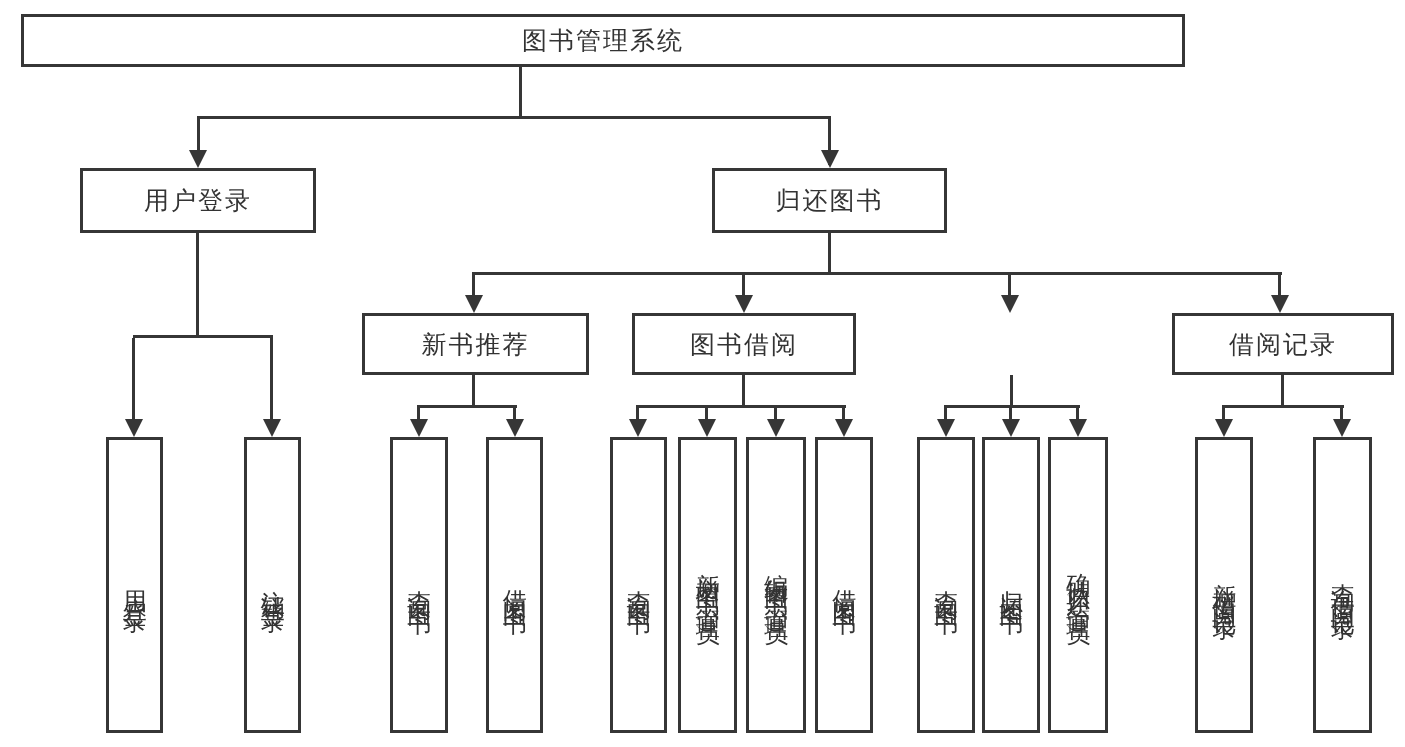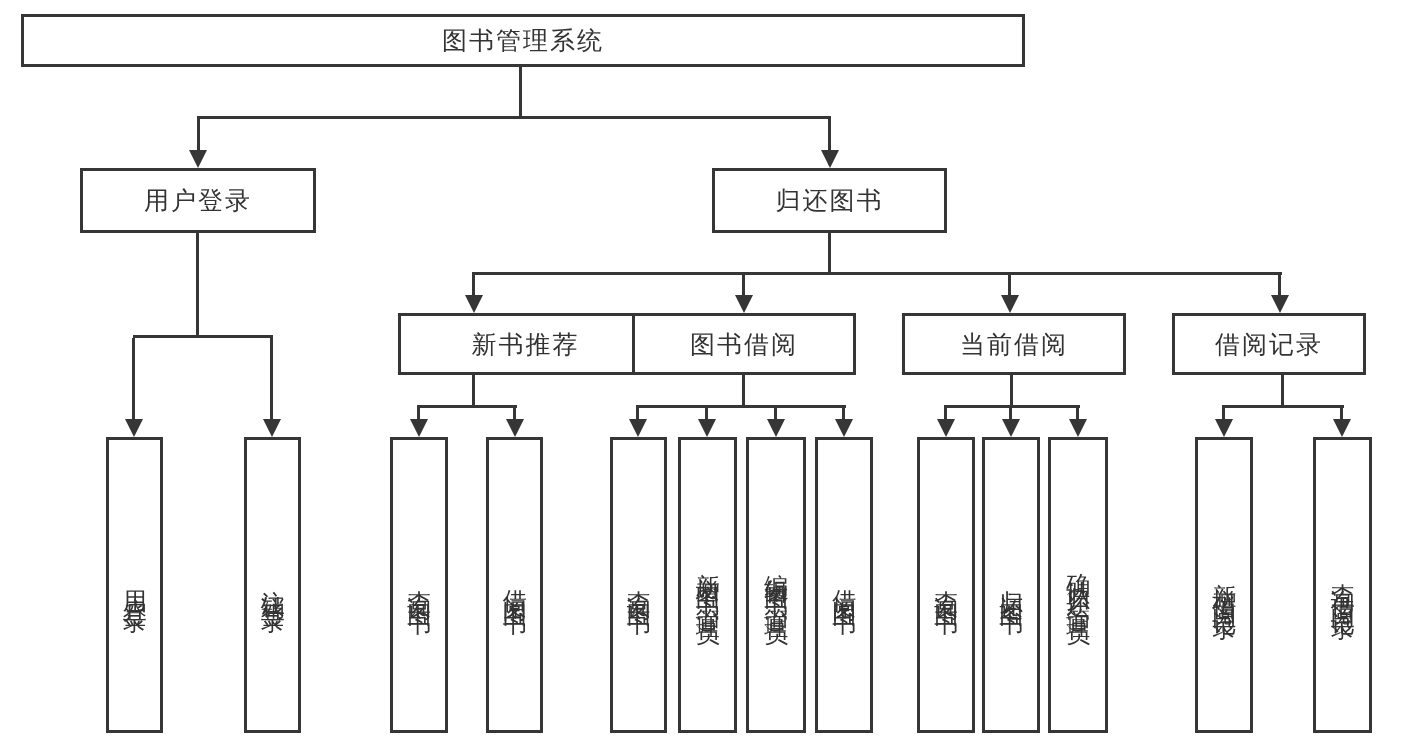--- a/index.html
+++ b/index.html
@@ -23,41 +23,38 @@
   .v{position:absolute;width:3px;background:var(--line);}
   .h{position:absolute;height:3px;background:var(--line);}
   .arw{position:absolute;width:0;height:0;border-left:9px solid transparent;border-right:9px solid transparent;border-top:18px solid var(--line);}
   #watermark{position:absolute;left:1186px;top:712px;font-size:19px;letter-spacing:1px;color:var(--watermark);white-space:nowrap;}
 </style>
 </head>
 <body>
 
 <div id="stage">
 
-  <div class="node" style="left:21px;top:14px;width:1004px;height:53px;">
+  <div class="node" style="left:21px;top:14px;width:1164px;height:53px;">
     <span class="hlabel">图书管理系统</span>
   </div>
 
   <div class="node" style="left:80px;top:168px;width:236px;height:65px;">
     <span class="hlabel">用户登录</span>
   </div>
   <div class="node" style="left:712px;top:168px;width:235px;height:65px;">
     <span class="hlabel">归还图书</span>
   </div>
 
-  <div class="node" style="left:362px;top:313px;width:255px;height:62px;margin-left:36px;">
+  <div class="node" style="left:362px;top:313px;width:227px;height:62px;">
     <span class="hlabel">新书推荐</span>
   </div>
   <div class="node" style="left:632px;top:313px;width:224px;height:62px;justify-content:center;">
     <span class="hlabel">图书借阅</span>
   </div>
-  <div class="node" style="left:902px;top:313px;width:224px;height:62px;">
-    <span class="hlabel">当前借阅</span>
-  </div>
-  <div class="node" style="left:1172px;top:313px;width:194px;height:62px;">
+  <div class="node" style="left:1172px;top:313px;width:222px;height:62px;">
     <span class="hlabel">借阅记录</span>
   </div>
 
   <div class="node leaf" style="left:106px;top:437px;width:57px;height:296px;">
     <span class="vlabel">用户登录</span>
   </div>
   <div class="node leaf" style="left:244px;top:437px;width:57px;height:296px;">
     <span class="vlabel">注销登录</span>
   </div>
 

